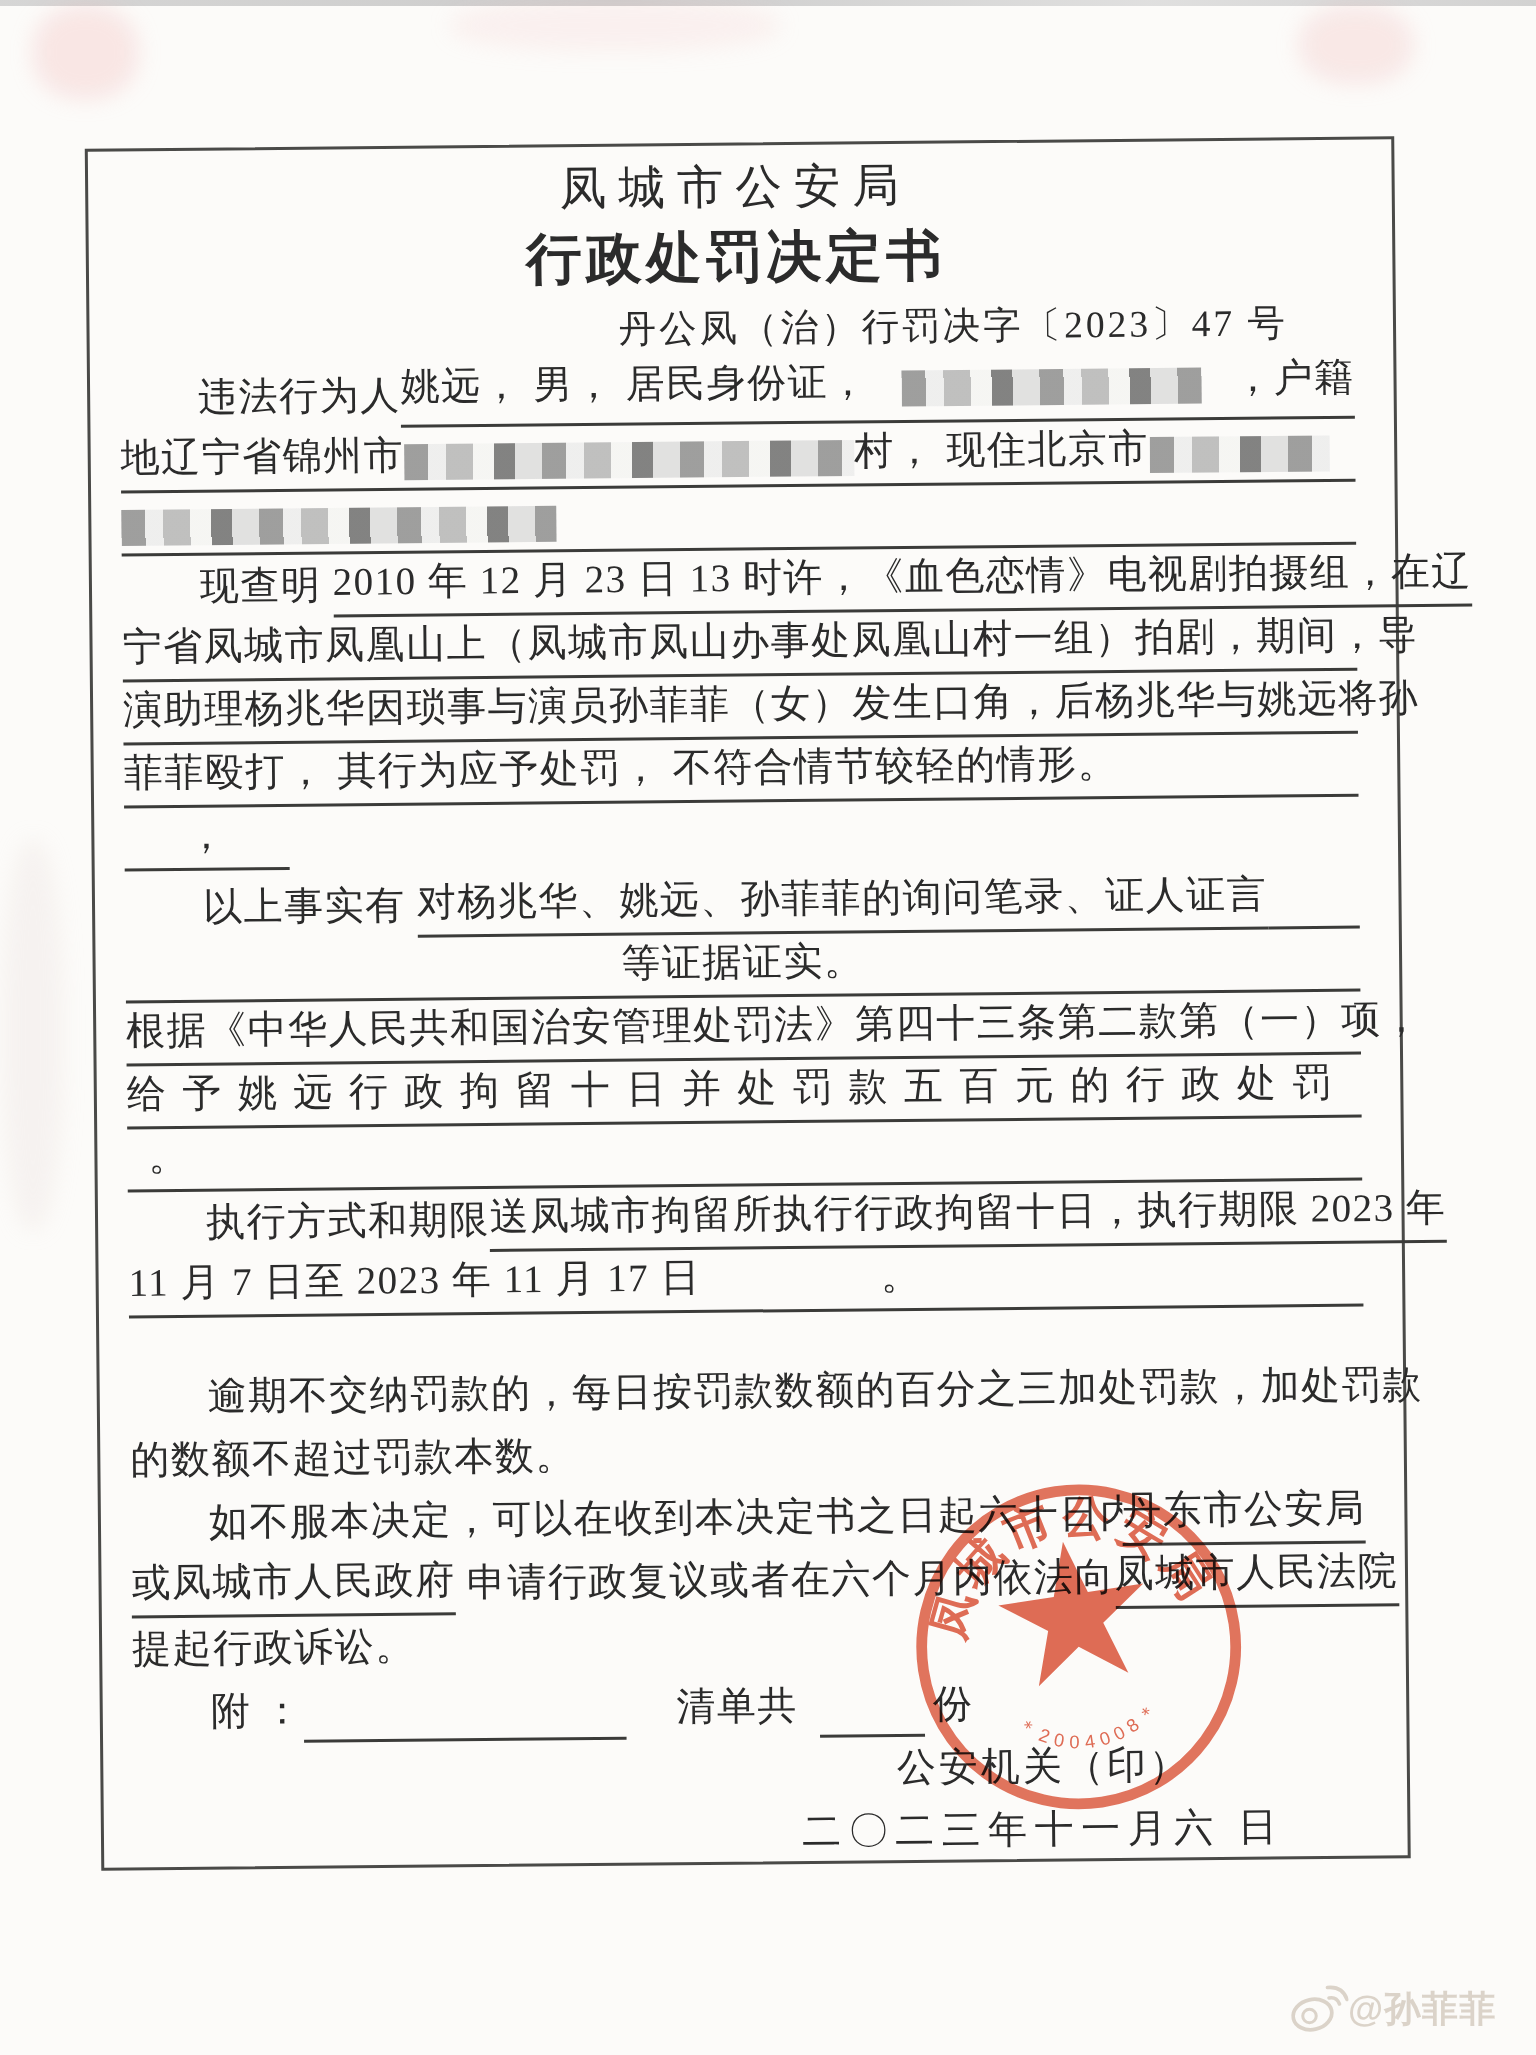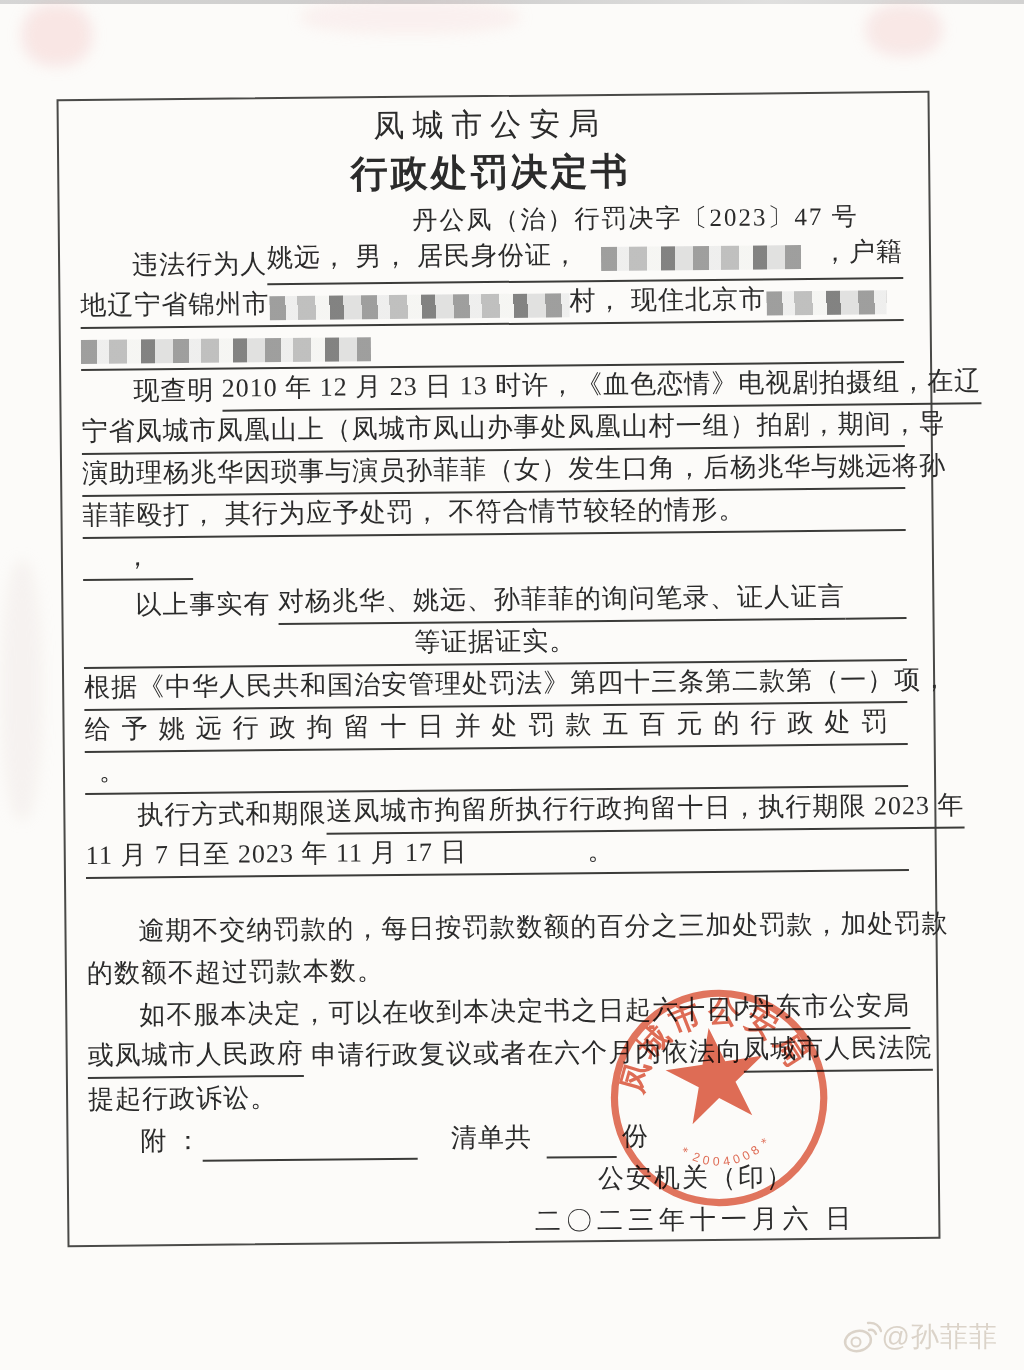--- a/index.html
+++ b/index.html
@@ -61,21 +61,21 @@
     position:absolute; left:533px; top:885px; width:236px; height:236px;
     opacity:.85; mix-blend-mode:multiply;
     transform:rotate(-8deg);
     pointer-events:none;
   }
 
   .watermark {
     position:absolute; right:26px; bottom:14px;
     display:flex; align-items:center; gap:0;
     color:rgba(196,185,168,.60);
-    font-size:28px; font-weight:normal; letter-spacing:1px;
+    font-size:24px; font-weight:bold; letter-spacing:1px;
     font-family:"Liberation Sans","DejaVu Sans",sans-serif;
   }
 </style>
 </head>
 <body>
 
 <div class="topline"></div>
 <div class="smudge sm1"></div>
 <div class="smudge sm2"></div>
 <div class="smudge sm3"></div>

